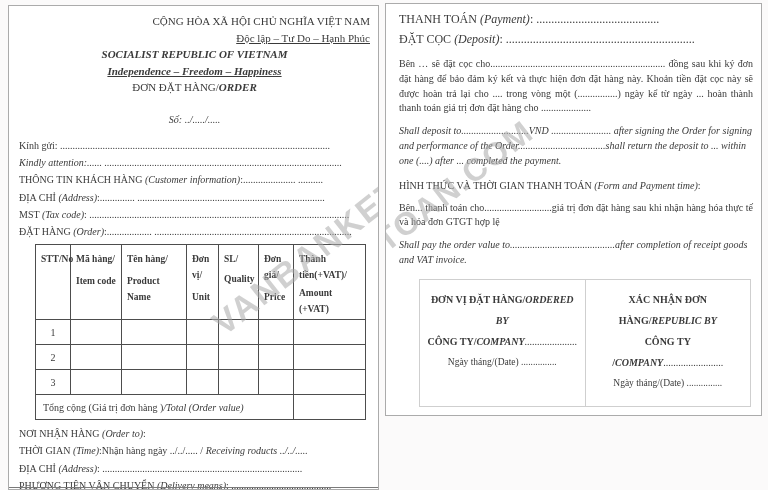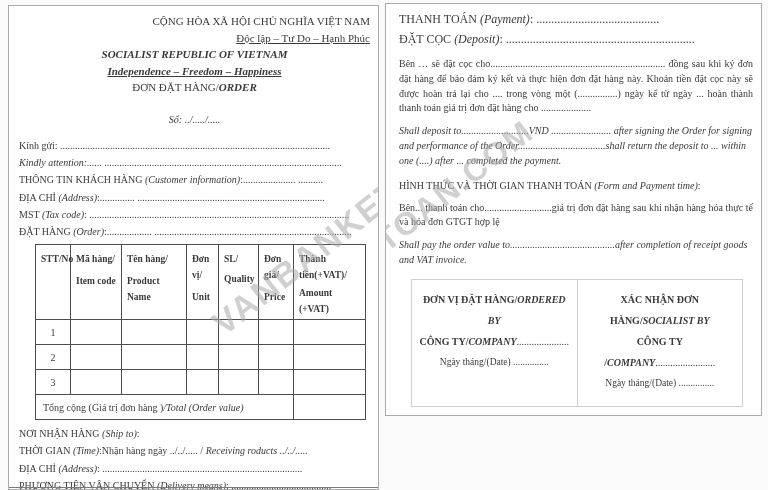--- a/index.html
+++ b/index.html
@@ -49,21 +49,21 @@
 
   .shipto { margin-top:5px; }
 
   .rp-field { font-size:12px; line-height:20px; white-space:nowrap; overflow:hidden; }
   .para { font-size:10px; line-height:14.8px; text-align:justify; margin-top:8px; }
   .para.en { font-style:italic; text-align:left; }
   .sec-head { font-size:10px; line-height:14px; margin-top:10px; white-space:nowrap; overflow:hidden; }
 
   table.sig {
     border-collapse:collapse; table-layout:fixed;
-    margin:11px 0 0 12px; width:332px;border-radius:18px;
+    margin:11px 0 0 20px; width:332px;border-radius:18px;
   }
   table.sig td {
     border:1px solid #cfcfcf; text-align:center;
     padding:9px 4px 12px 4px; font-size:10px; line-height:21px;
     vertical-align:top;
   }
   .sig .b  { font-weight:bold; }
   .sig .bi { font-weight:bold; font-style:italic; }
   .sig .date-ln { font-size:9.5px; }
 
@@ -174,21 +174,21 @@
           <td class="blank"></td>
       </tr>
       <tr>
         <td class="total-cell" colspan="6"><span>Tổng cộng (Giá trị đơn hàng )</span><span class="it">/Total (Order value)</span></td>
         <td class="blank"></td>
       </tr>
     </tbody>
   </table>
 
   <div class="fields shipto">
-    <div class="field-line"><span>NƠI NHẬN HÀNG </span><span class="it">(Ship to)</span><span>:</span></div>
+    <div class="field-line"><span>NƠI NHẬN HÀNG </span><span class="it">(Order to)</span><span>:</span></div>
     <div class="field-line"><span>THỜI GIAN </span><span class="it">(Time)</span><span>:Nhận hàng ngày ../../..... / </span><span class="it">Receiving roducts ../../.....</span></div>
     <div class="field-line"><span>ĐỊA CHỈ </span><span class="it">(Address)</span><span>: ................................................................................</span></div>
     <div class="field-line"><span>PHƯƠNG TIỆN VẬN CHUYỂN </span><span class="it">(Delivery means)</span><span>: ........................................</span></div>
 
   </div>
 
   <div class="wm" id="wm-left">VANBANKETOAN.COM</div>
   <div class="bottom-rule"></div>
 </div>
 
@@ -207,21 +207,21 @@
 
   <table class="sig">
     <tbody>
         <tr>
       <td>
         <div><span class="b">ĐƠN VỊ ĐẶT HÀNG/</span><span class="bi">ORDERED BY</span></div>
         <div><span class="b">CÔNG TY/</span><span class="bi">COMPANY</span><span>.....................</span></div>
         <div class="date-ln">Ngày tháng/(Date) ...............</div>
       </td>
       <td>
-        <div><span class="b">XÁC NHẬN ĐƠN HÀNG/</span><span class="bi">SOCIALIST BY</span></div>
+        <div><span class="b">XÁC NHẬN ĐƠN HÀNG/</span><span class="bi">REPUBLIC BY</span></div>
         <div><span class="b">CÔNG TY /</span><span class="bi">COMPANY</span><span>........................</span></div>
         <div class="date-ln">Ngày tháng/(Date) ...............</div>
       </td>
     </tr>
   </tbody>
     </table>
 
   <div class="wm" id="wm-right">VANBANKETOAN.COM</div>
 </div>
 

